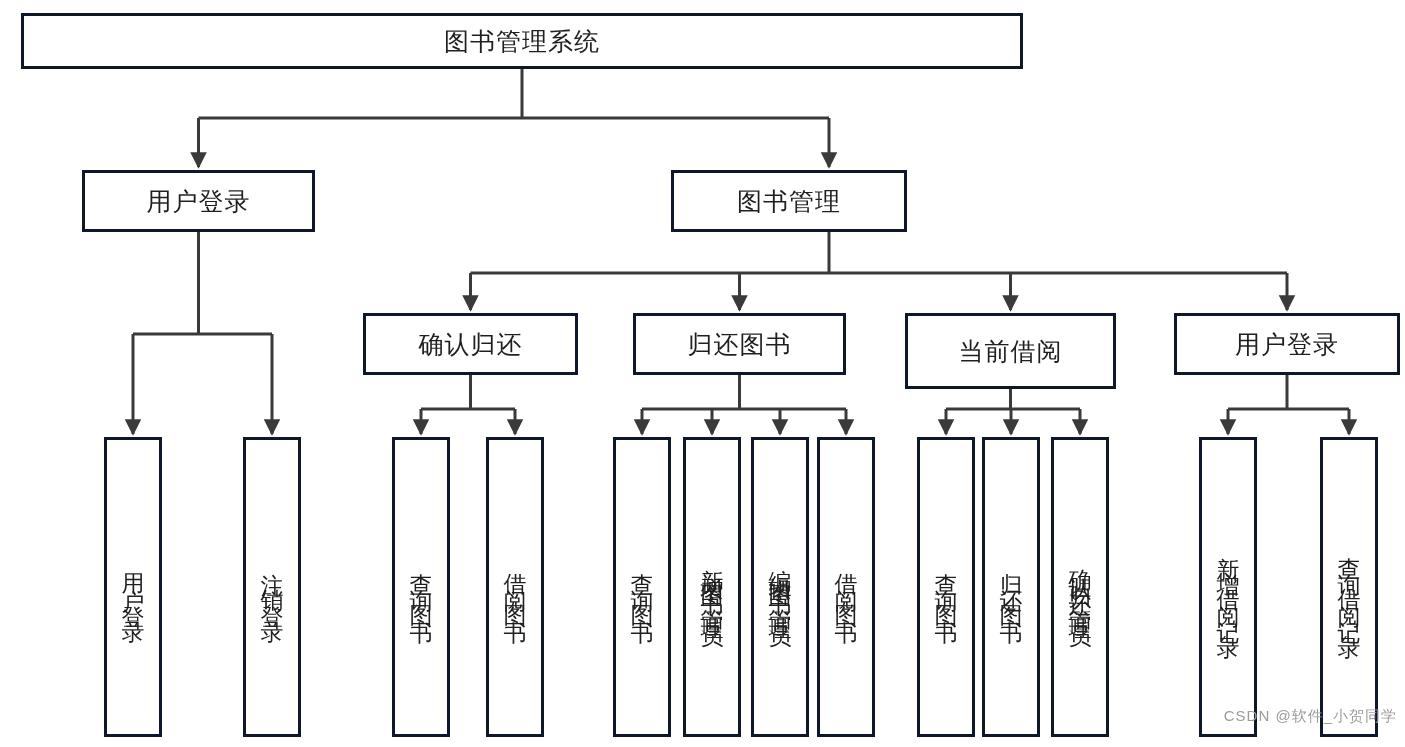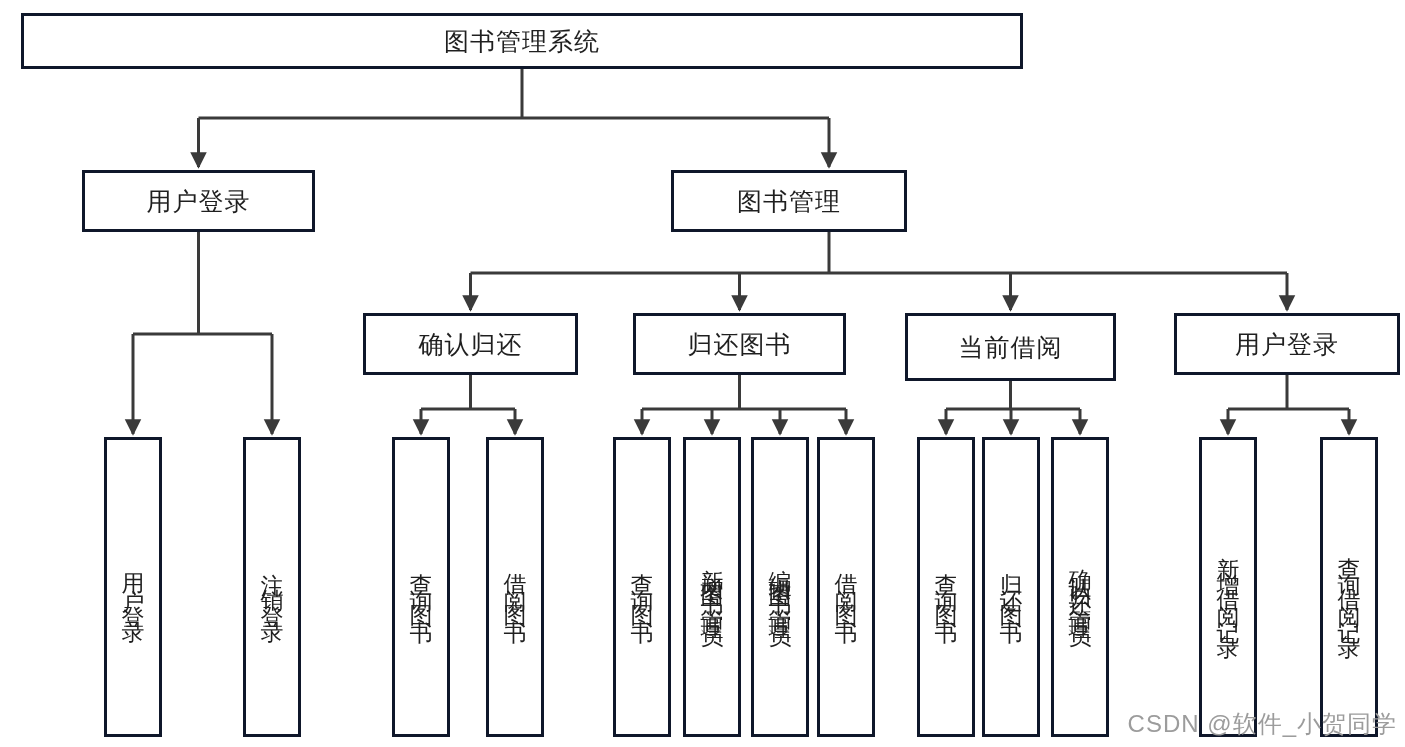--- a/index.html
+++ b/index.html
@@ -27,23 +27,23 @@
   .leaf{
     writing-mode:vertical-rl;
     text-orientation:mixed;
     font-size:23px;
     letter-spacing:16px;
     line-height:1;
   }
   .leaf.tight{letter-spacing:8px;}
   #watermark{
     position:absolute;
-    right:8px;bottom:7px;
+    right:8px;bottom:21px;
     color:#9c9c9c;
-    font-size:24px;
+    font-size:15px;
     letter-spacing:1px;
     white-space:nowrap;
     z-index:5;
   }
 </style>
 </head>
 <body>
 
 <div id="canvas">
 
@@ -88,21 +88,21 @@
     <line class="ln ar" x1="1349" y1="409" x2="1349" y2="434"></line>
   </svg>
 
   <div class="box" style="left:21px;top:13px;width:1002px;height:56px;">图书管理系统</div>
 
   <div class="box" style="left:82px;top:170px;width:233px;height:62px;">用户登录</div>
   <div class="box" style="left:671px;top:170px;width:236px;height:62px;">图书管理</div>
 
   <div class="box" style="left:363px;top:313px;width:215px;height:62px;">确认归还</div>
   <div class="box" style="left:633px;top:313px;width:213px;height:62px;">归还图书</div>
-  <div class="box" style="left:905px;top:313px;width:211px;height:68px;">当前借阅</div>
+  <div class="box" style="left:905px;top:313px;width:211px;height:76px;">当前借阅</div>
   <div class="box" style="left:1174px;top:313px;width:226px;height:62px;">用户登录</div>
 
   <div class="box leaf" style="left:104px;top:437px;width:58px;height:300px;">用户登录</div>
   <div class="box leaf" style="left:243px;top:437px;width:58px;height:300px;">注销登录</div>
 
   <div class="box leaf" style="left:392px;top:437px;width:58px;height:300px;">查询图书</div>
   <div class="box leaf" style="left:486px;top:437px;width:58px;height:300px;">借阅图书</div>
 
   <div class="box leaf" style="left:613px;top:437px;width:58px;height:300px;">查询图书</div>
   <div class="box leaf tight" style="left:683px;top:437px;width:58px;height:300px;">新增图书（管理员）</div>

